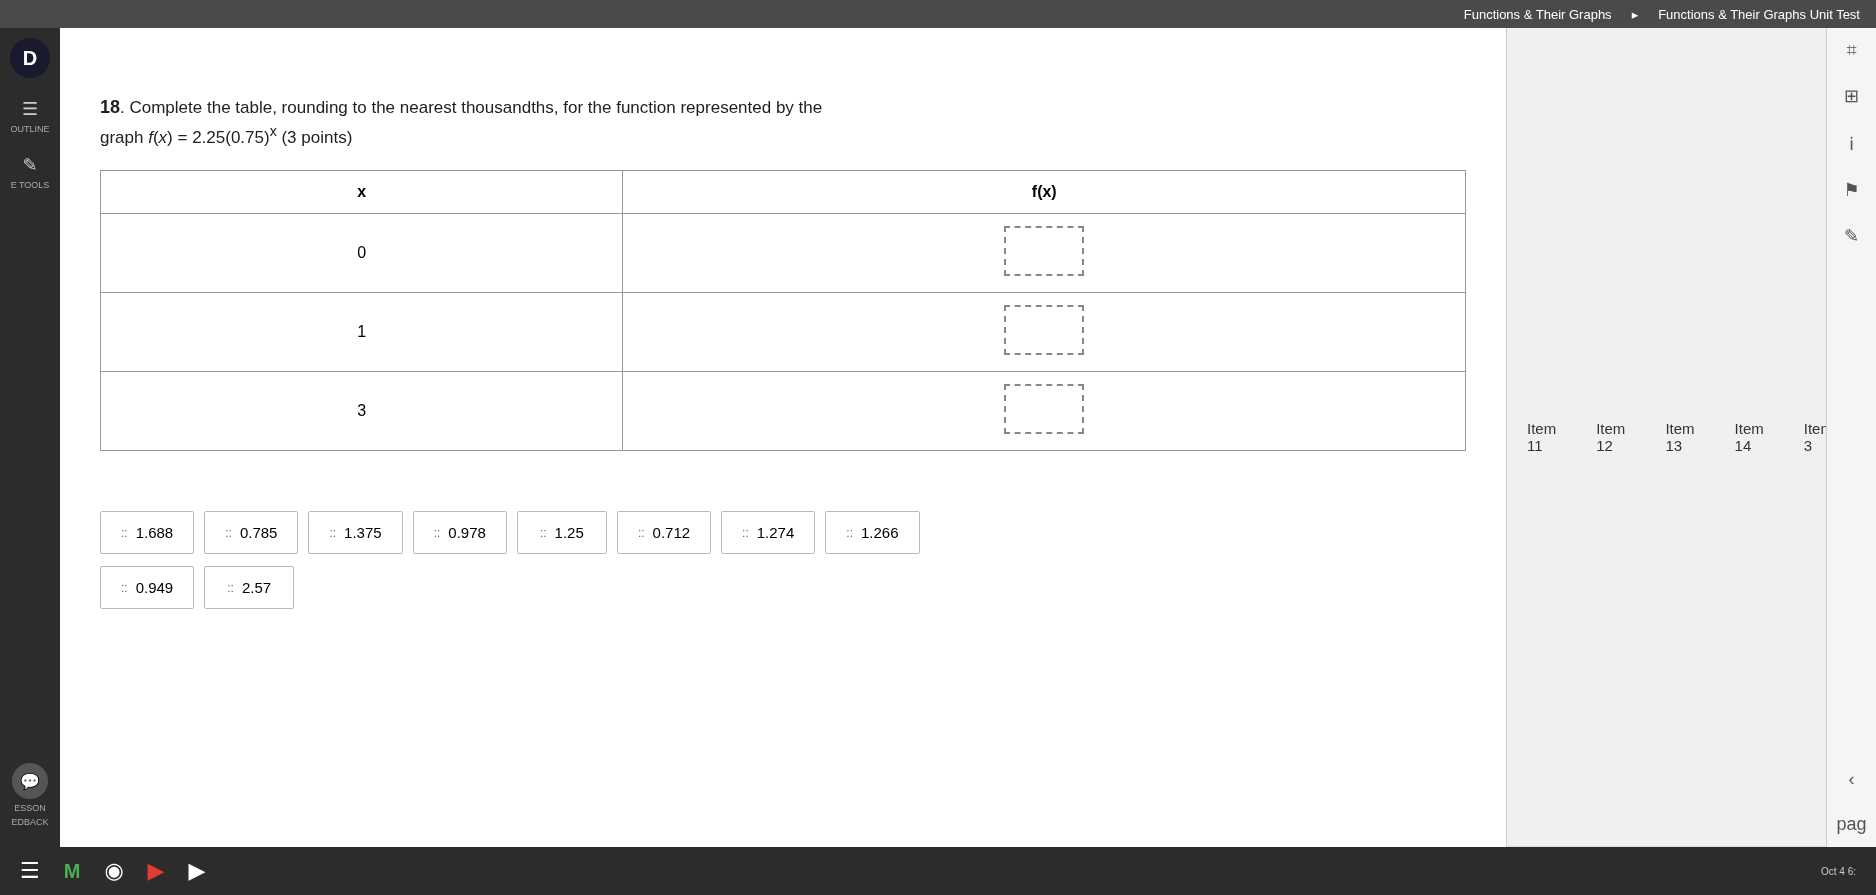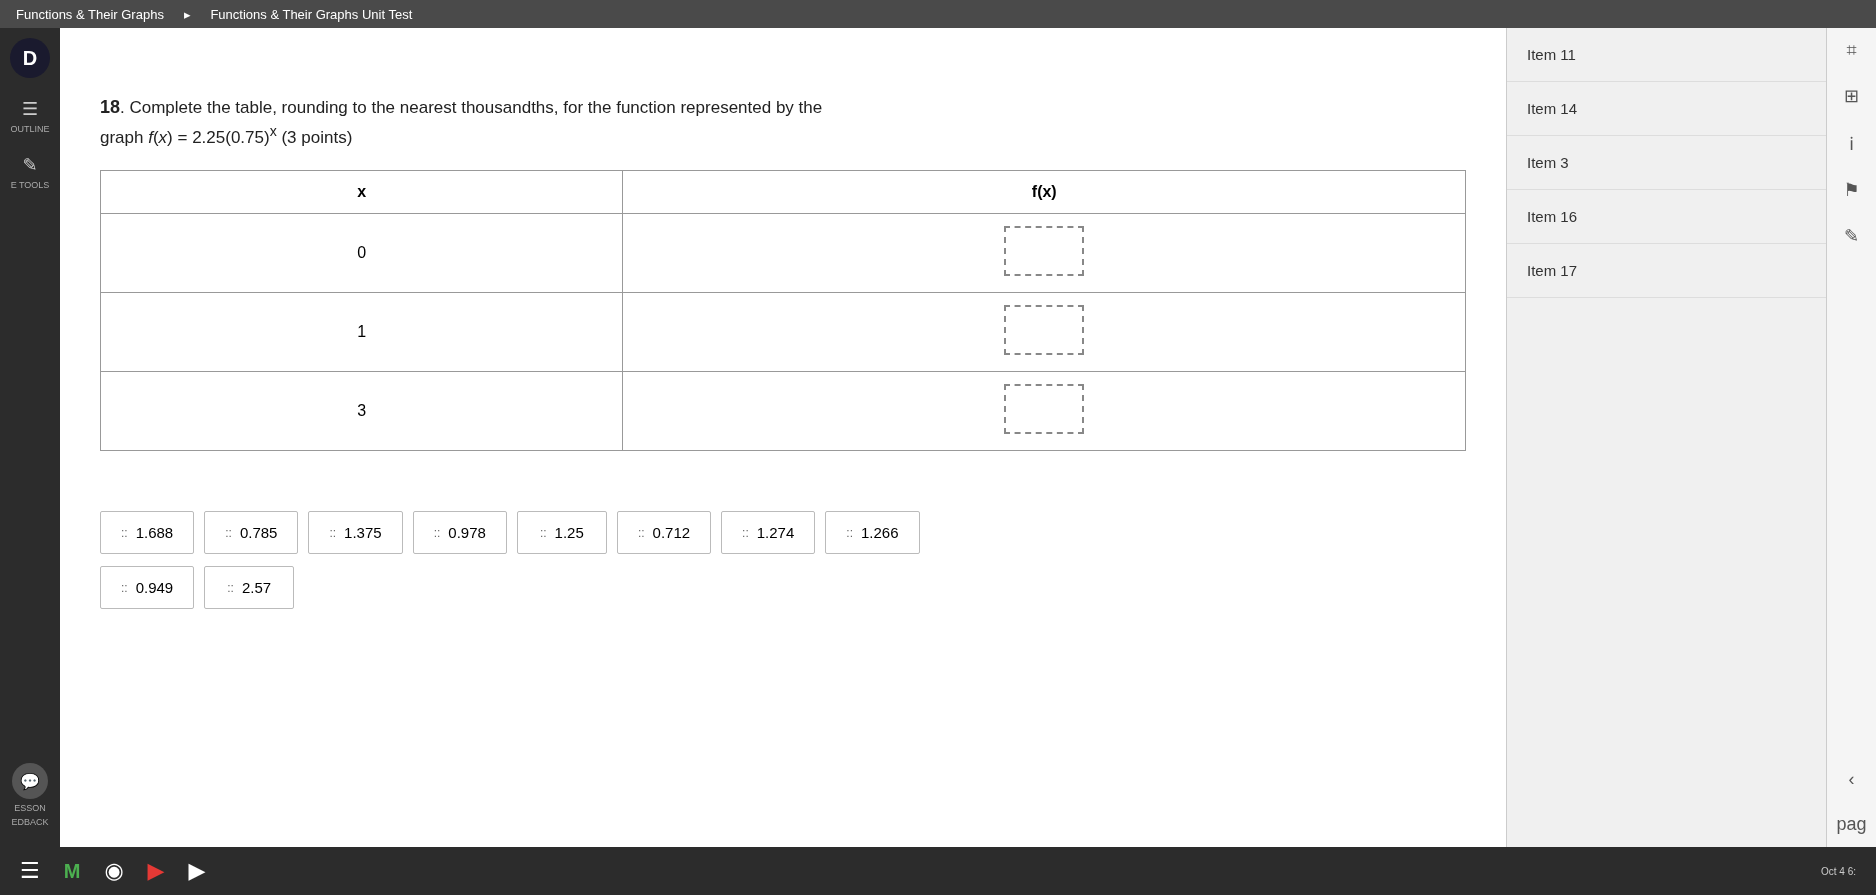--- a/index.html
+++ b/index.html
@@ -16,20 +16,21 @@
     
     .top-nav {
       background: #4a4a4a;
       color: white;
       padding: 4px 16px;
       font-size: 13px;
       display: flex;
       align-items: center;
       gap: 20px;
       min-height: 28px;
+      justify-content: flex-end;
     }
 
     
     .main-layout {
       display: flex;
       flex: 1;
       overflow: hidden;
     }
 
     
@@ -160,21 +161,21 @@
       font-size: 12px;
     }
 
     
     .right-sidebar {
       width: 320px;
       background: #f0f0f0;
       border-left: 1px solid #ccc;
       overflow-y: auto;
       display: flex;
-      flex-direction: column;
+      flex-direction: row;
     }
 
     .right-sidebar-item {
       padding: 18px 20px;
       border-bottom: 1px solid #ddd;
       font-size: 15px;
       color: #333;
       cursor: pointer;
       display: flex;
       align-items: center;
@@ -378,20 +379,22 @@
             <span class="tile-dots">::</span>
             <span>2.57</span>
           </div>
         </div>
     </div>
 
   </div>
 
   <div class="right-sidebar" id="right-sidebar-list">
       <div class="right-sidebar-item">Item 11</div>
+      <div class="right-sidebar-item">Item 12</div>
+      <div class="right-sidebar-item">Item 13</div>
       <div class="right-sidebar-item">Item 14</div>
       <div class="right-sidebar-item">Item 3</div>
       <div class="right-sidebar-item">Item 16</div>
       <div class="right-sidebar-item">Item 17</div>
     </div>
 
   <div class="far-right-bar">
     <span class="far-right-icon">⌗</span>
     <span class="far-right-icon">⊞</span>
     <span class="far-right-icon">ℹ</span>

